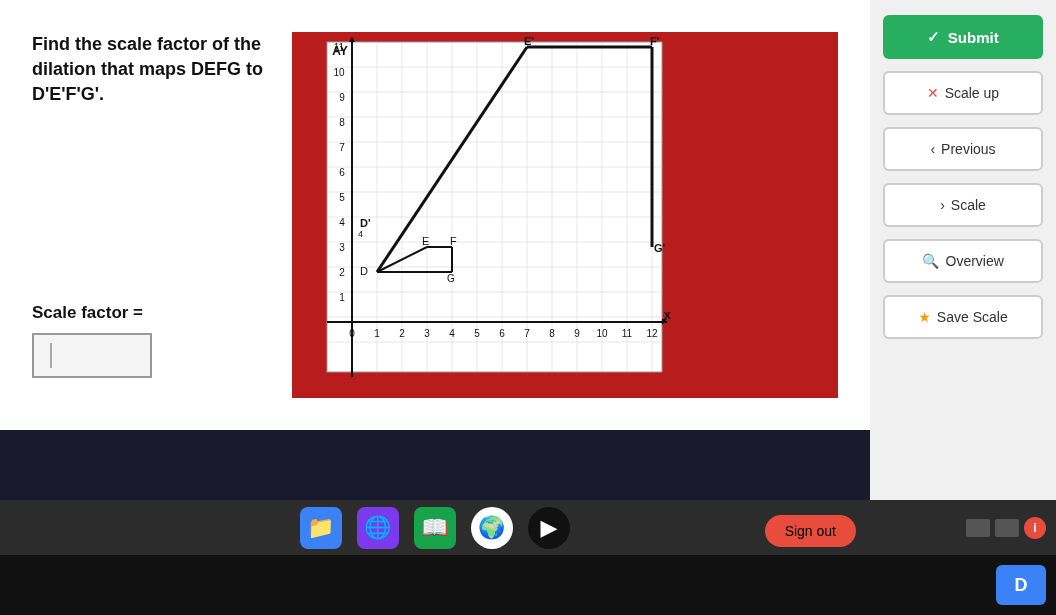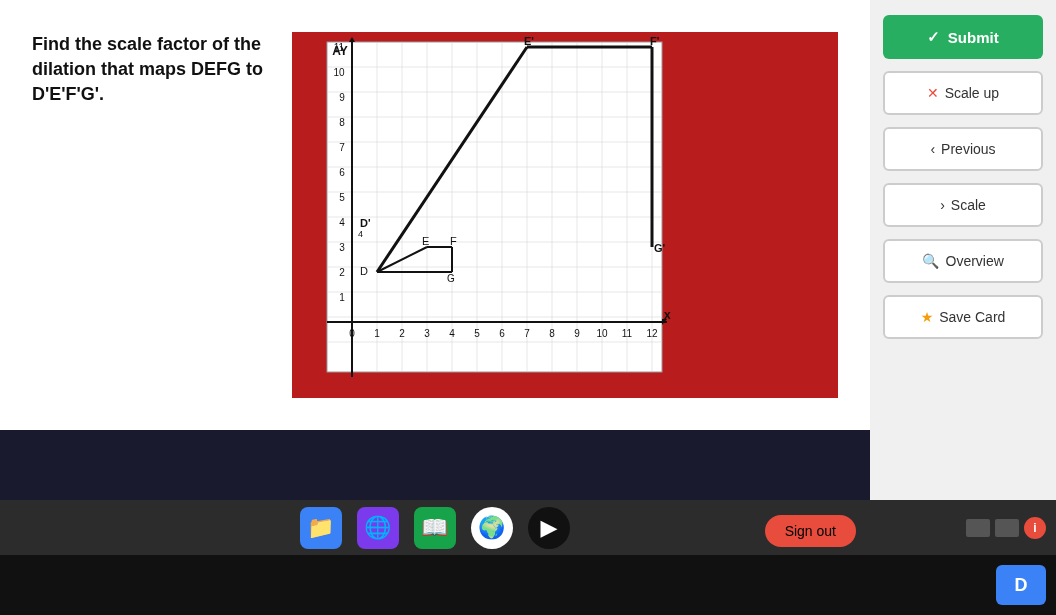--- a/index.html
+++ b/index.html
@@ -314,20 +314,26 @@
 
 <div class="header-bar">
   <span class="header-title">DILATIONS</span>
 </div>
 
 <div class="main-content">
 
   <div class="question-panel">
     <div class="question-text">Find the scale factor of the dilation that maps DEFG to D'E'F'G'.</div>
 
+    <div style="margin-top: auto; padding-bottom: 20px;">
+      <div class="scale-factor-label">Scale factor =</div>
+      <div class="answer-box">
+        <div class="answer-cursor"></div>
+      </div>
+    </div>
   </div>
 
   <div class="graph-container">
     <svg class="graph-svg" viewBox="0 0 380 370">
 
       <rect x="35" y="5" width="335" height="330" fill="white" stroke="#999" stroke-width="1"></rect>
 
       <g stroke="#ccc" stroke-width="0.5">
         <line x1="60" y1="5" x2="60" y2="335"></line>
         <line x1="85" y1="5" x2="85" y2="335"></line>
@@ -445,21 +451,21 @@
     <span>Scale</span>
   </button>
 
   <button class="btn-overview">
     <span>🔍</span>
     <span>Overview</span>
   </button>
 
   <button class="btn-save-card">
     <span style="color:#f59e0b;">★</span>
-    <span>Save Card</span>
+    <span>Save Scale</span>
   </button>
 
 </div>
 
 <div class="taskbar">
   <div class="taskbar-icon blue">
     <span>📁</span>
   </div>
   <div class="taskbar-icon purple">
     <span>🌐</span>

